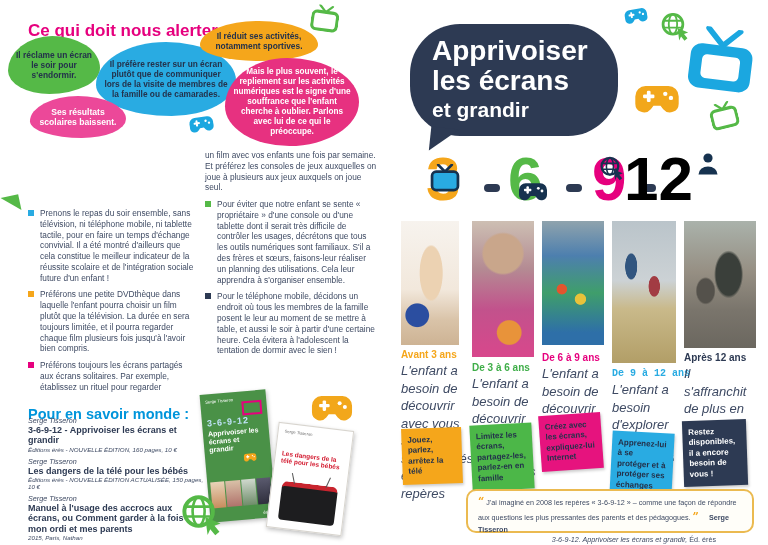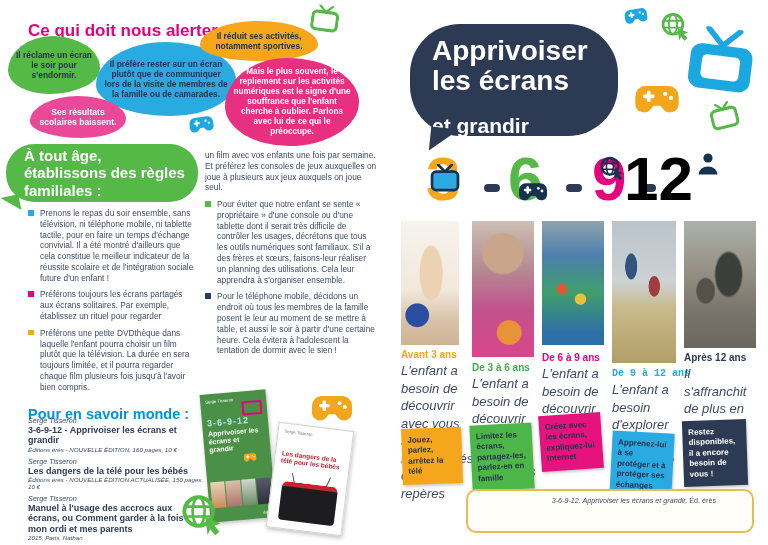--- a/index.html
+++ b/index.html
@@ -54,21 +54,21 @@
   .cover2 .c-author{font-size:4.2px;color:#6b6b6b;}
   .cover2 .c-title{font-size:6.5px;font-weight:bold;color:#D31B30;line-height:1.15;margin-top:16px;}
   .cover2 .c-tv{position:absolute;left:10px;bottom:8px;width:56px;height:34px;background:#1d1d1f;
                 border-radius:6px 6px 4px 4px;border-top:5px solid #C8242E;}
   .cover2 .c-tv:before{content:"";position:absolute;left:10px;top:-14px;width:1px;height:11px;background:#555;transform:rotate(-18deg);}
   .cover2 .c-tv:after{content:"";position:absolute;right:10px;top:-14px;width:1px;height:11px;background:#555;transform:rotate(18deg);}
   
   .title-bubble{left:410px;top:24px;width:208px;height:112px;background:#2D3A53;border-radius:50px;
                 color:#ffffff;padding:12px 0 0 22px;box-sizing:border-box;}
   .title-bubble .t1{font-size:28px;font-weight:bold;line-height:1.07;}
-  .title-bubble .t3{font-size:21px;font-weight:bold;margin-top:18px;}
+  .title-bubble .t3{font-size:21px;font-weight:bold;margin-top:2px;}
   .title-tail{left:430px;top:128px;width:0;height:0;border-top:24px solid #2D3A53;
               border-right:28px solid transparent;transform:rotate(6deg);}
   .num{font-size:62px;font-weight:800;line-height:1;top:148px;}
   .n3{left:426px;color:#F5A61B;} .n6{left:508px;color:#55B947;}
   .n9{left:592px;color:#E6007E;} .n12{left:624px;color:#000000;}
   .dash{top:184px;width:16px;height:8px;border-radius:4px;background:#2D3A53;}
   .d1{left:484px;} .d2{left:566px;} .d3{left:640px;}
   .photo{top:221px;}
   .ph1{left:401px;width:58px;height:124px;
        background:radial-gradient(ellipse at 52% 42%,#ecd2b2 0 26%,rgba(0,0,0,0) 28%),
@@ -166,37 +166,34 @@
       <svg viewBox="0 0 44 42" width="28" height="27">
         <use href="#i-tv"></use>
       </svg>
     </div>
   <div class="abs icon" style="left:189px;top:116px;width:25px;color:#1BA7E0;transform:rotate(-8deg);">
       <svg viewBox="0 0 44 30" width="25" height="17">
         <use href="#i-pad"></use>
       </svg>
     </div>
 
-  <div class="abs rules-bubble">
-    <span>À tout âge, établissons des règles familiales :</span>
-  </div>
   <div class="abs rules-tail"></div>
 
   <div class="abs col-text col1">
     <div class="rule">
       <span class="marker m-cyan"></span>
       <span>Prenons le repas du soir ensemble, sans télévision, ni téléphone mobile, ni tablette tactile, pour en faire un temps d'échange convivial. Il a été montré d'ailleurs que cela constitue le meilleur indicateur de la réussite scolaire et de l'intégration sociale future d'un enfant !</span>
     </div>
     <div class="rule">
+      <span class="marker m-orange"></span>
+      <span>Préférons une petite DVDthèque dans laquelle l'enfant pourra choisir un film plutôt que la télévision. La durée en sera toujours limitée, et il pourra regarder chaque film plusieurs fois jusqu'à l'avoir bien compris.</span>
+    </div>
+    <div class="rule">
       <span class="marker m-pink"></span>
       <span>Préférons toujours les écrans partagés aux écrans solitaires. Par exemple, établissez un rituel pour regarder</span>
-    </div>
-    <div class="rule">
-      <span class="marker m-orange"></span>
-      <span>Préférons une petite DVDthèque dans laquelle l'enfant pourra choisir un film plutôt que la télévision. La durée en sera toujours limitée, et il pourra regarder chaque film plusieurs fois jusqu'à l'avoir bien compris.</span>
     </div>
   </div>
 
   <div class="abs col-text col2">
     <div class="intro">un film avec vos enfants une fois par semaine. Et préférez les consoles de jeux auxquelles on joue à plusieurs aux jeux auxquels on joue seul.</div>
     <div class="rule">
       <span class="marker m-green"></span>
       <span>Pour éviter que notre enfant se sente « propriétaire » d'une console ou d'une tablette dont il serait très difficile de contrôler les usages, décrétons que tous les outils numériques sont familiaux. S'il a des frères et sœurs, faisons-leur réaliser un planning des utilisations. Cela leur apprendra à s'organiser ensemble.</span>
     </div>
     <div class="rule">
@@ -342,19 +339,25 @@
   <div class="abs age-desc ad5">Il s'affranchit de plus en plus des repères familiaux</div>
   <div class="abs age-desc ad4">L'enfant a besoin d'explorer la complexité du monde</div>
 
   <div class="abs agebox ab1">Jouez, parlez, arrêtez la télé</div>
   <div class="abs agebox ab2">Limitez les écrans, partagez-les, parlez-en en famille</div>
   <div class="abs agebox ab3">Créez avec les écrans, expliquez-lui Internet</div>
   <div class="abs agebox ab4">Apprenez-lui à se protéger et à protéger ses échanges</div>
   <div class="abs agebox ab5">Restez disponibles, il a encore besoin de vous !</div>
 
   <div class="abs quote-box">
+    <div>
+      <span class="q-mark">“</span>
+      <span>J'ai imaginé en 2008 les repères « 3-6-9-12 » – comme une façon de répondre aux questions les plus pressantes des parents et des pédagogues.</span>
+      <span class="q-mark">”</span>
+      <span class="q-author">Serge Tisseron</span>
+    </div>
     <div class="q-src">
       <span class="it">3-6-9-12. Apprivoiser les écrans et grandir,</span>
       <span> Éd. érès</span>
     </div>
   </div>
 
 </div>
 
 </body></html>

